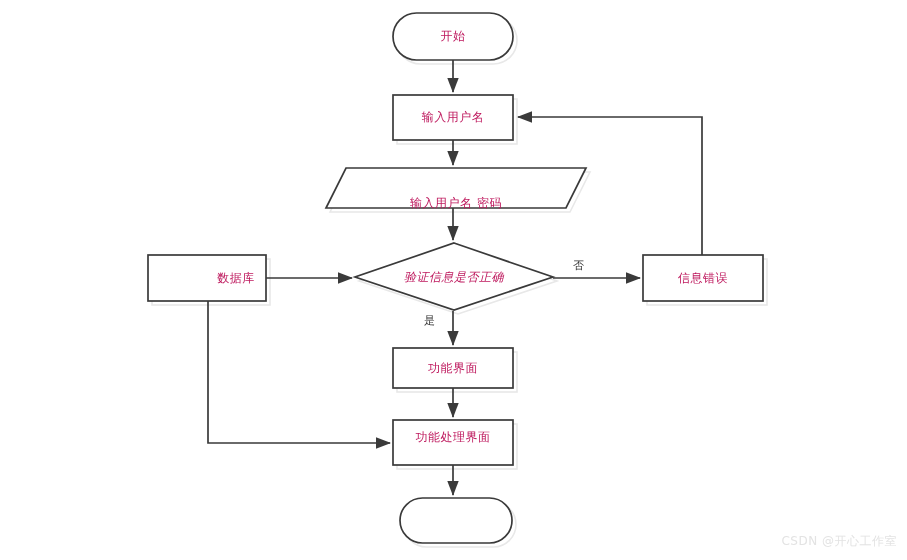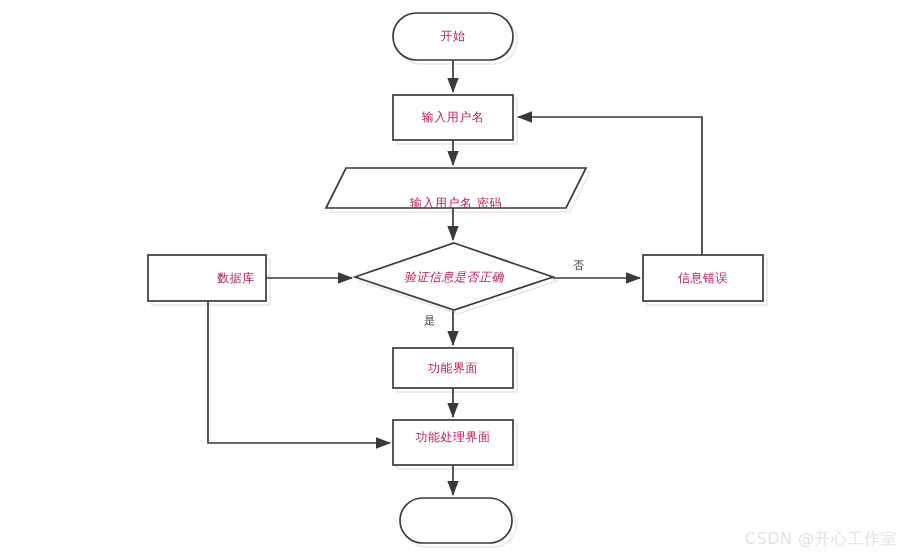--- a/index.html
+++ b/index.html
@@ -40,21 +40,21 @@
     position: absolute;
     font-size: 11px;
     color: #333333;
     white-space: nowrap;
     pointer-events: none;
   }
   .watermark {
     position: absolute;
     right: 10px;
     bottom: 10px;
-    font-size: 16px;
+    font-size: 12px;
     color: #e3e3e3;
     letter-spacing: 0.5px;
     white-space: nowrap;
     user-select: none;
   }
 </style>
 </head>
 <body>
 
 <div id="canvas">

